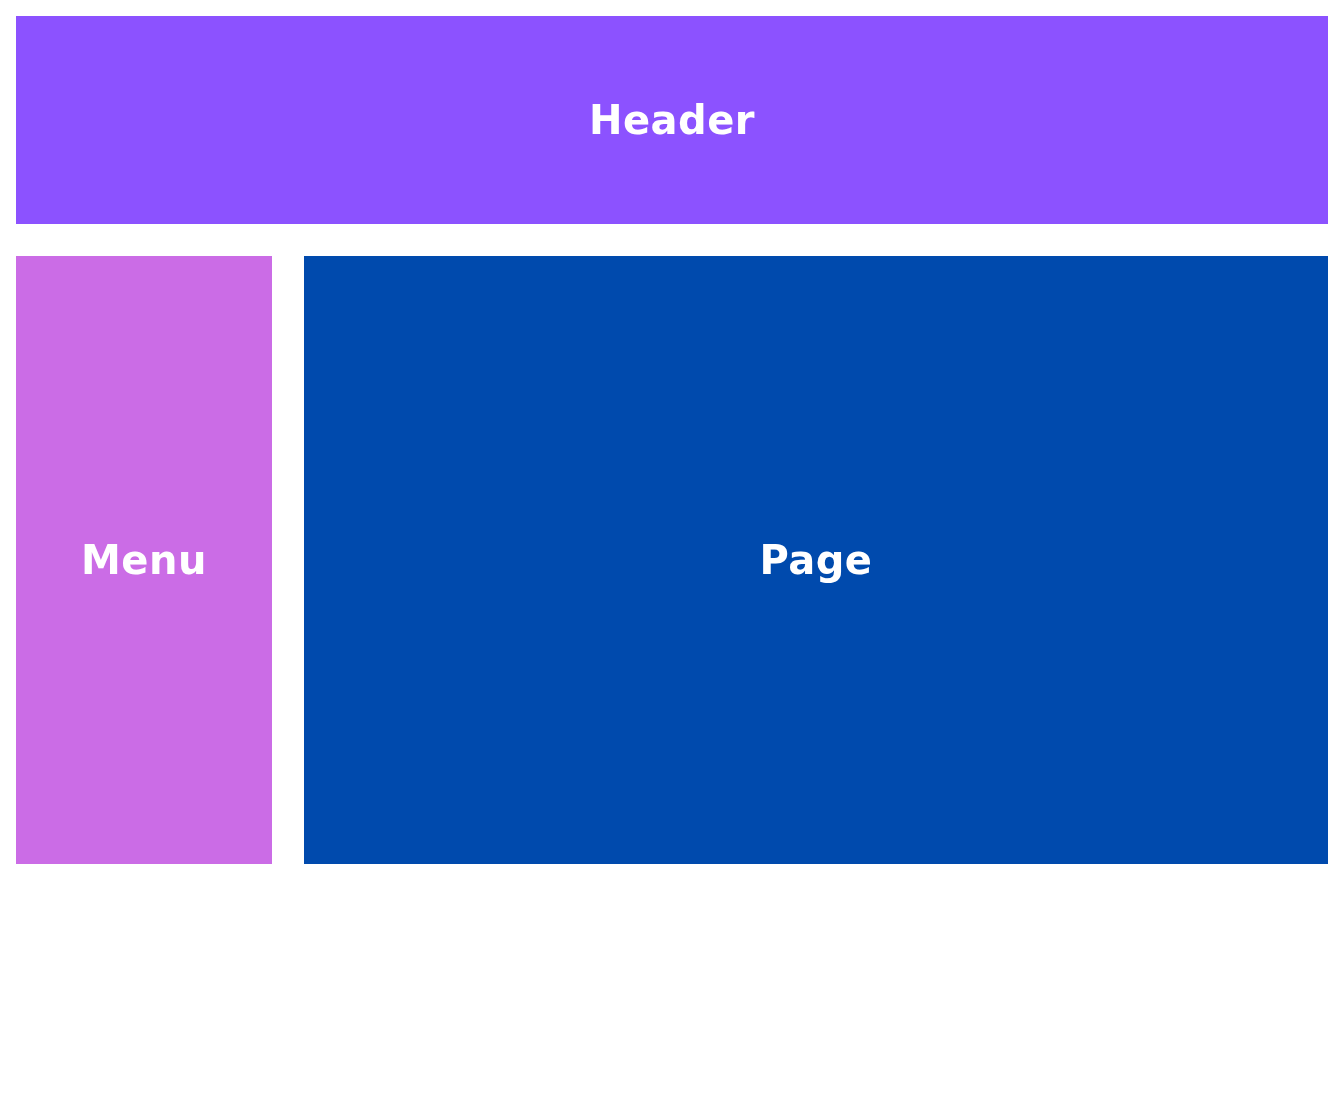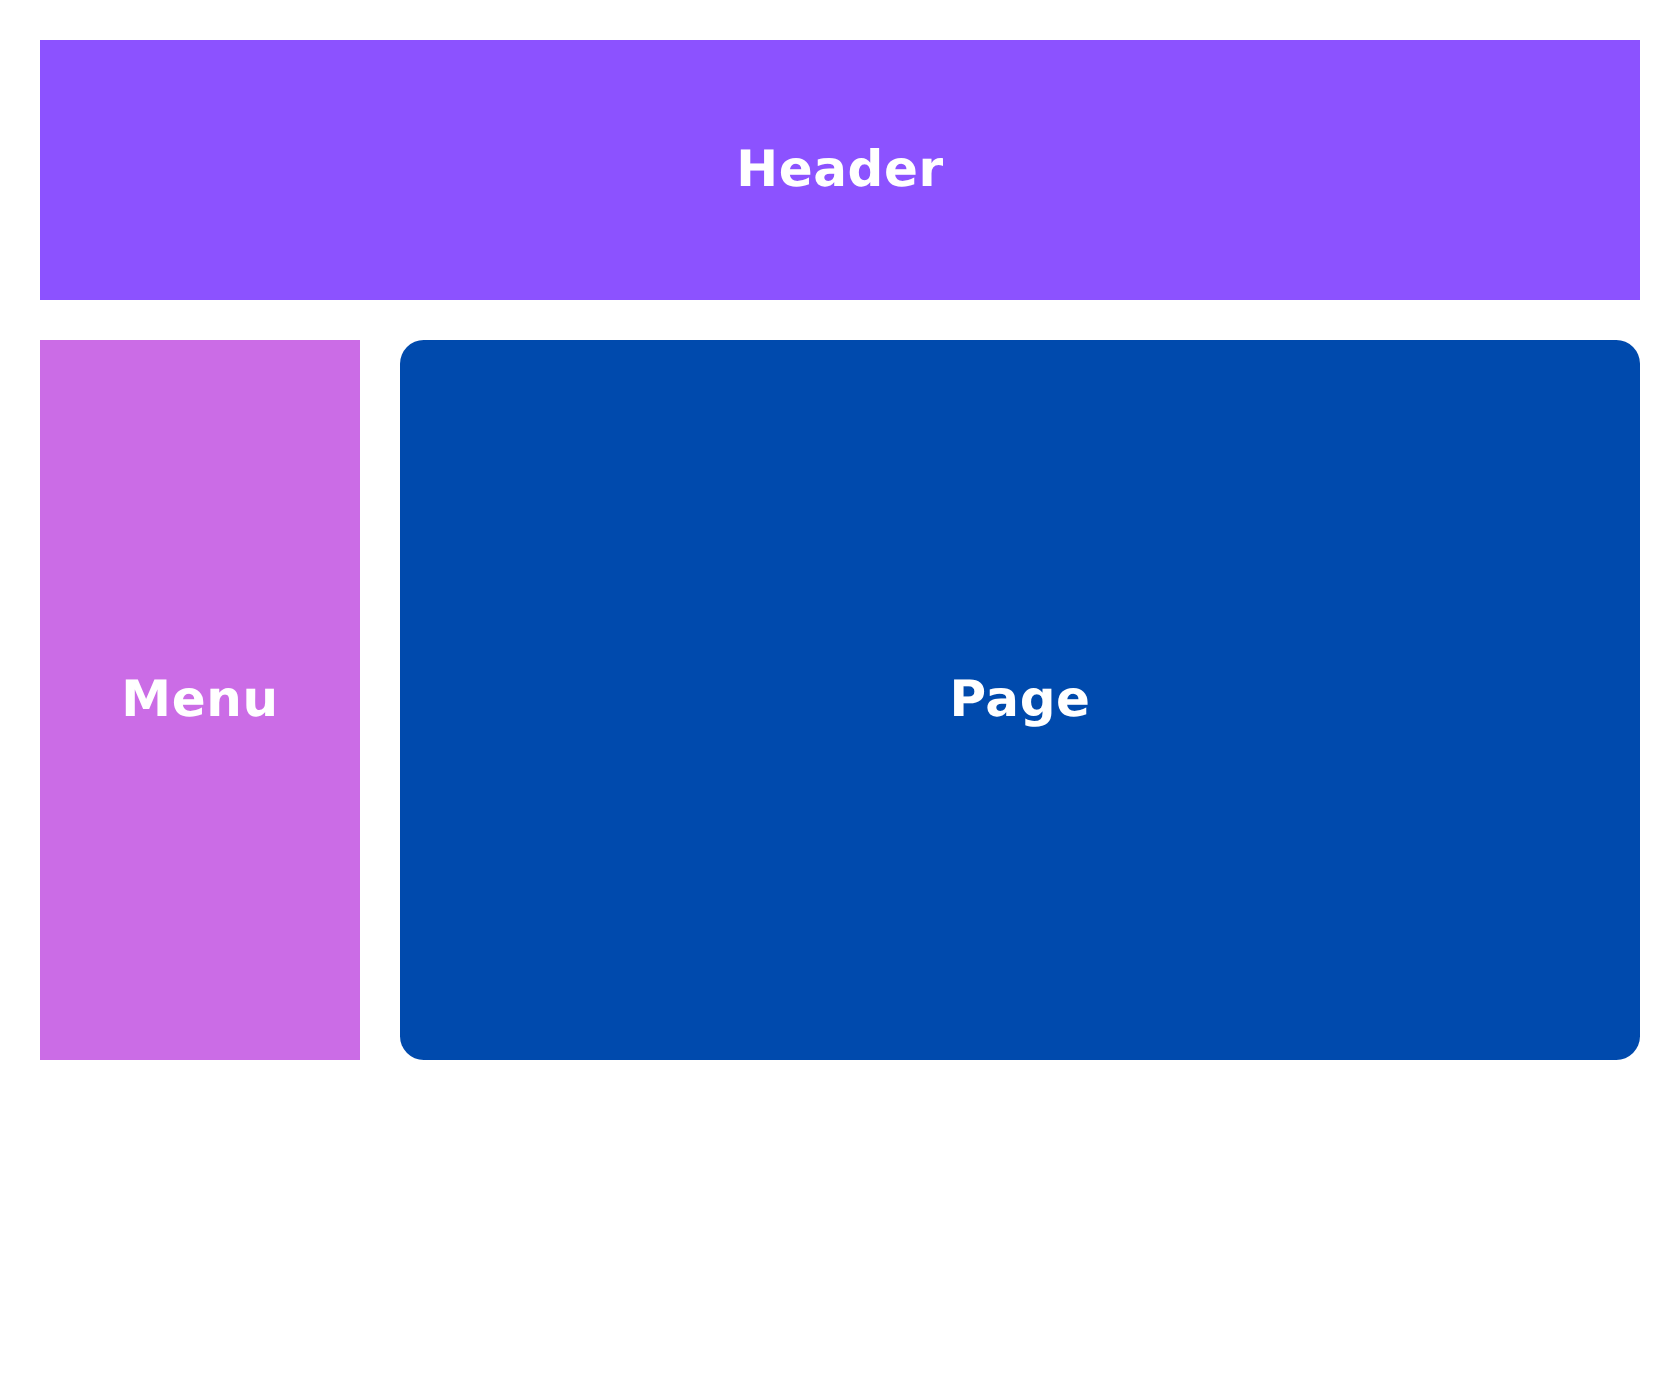--- a/index.html
+++ b/index.html
@@ -7,41 +7,41 @@
     html, body {
       width: 1344px;
       height: 1120px;
       background: #ffffff;
       font-family: "DejaVu Sans", "Liberation Sans", sans-serif;
     }
 
     .layout {
       width: 1344px;
       height: 1120px;
-      padding: 32px;
+      padding: 16px;
       display: grid;
       grid-template-columns: 256px 1fr;
       grid-template-rows: 208px 1fr 208px;
       gap: 32px;
       background: #ffffff;
     }
 
     .region {
       display: flex;
       align-items: center;
       justify-content: center;
       color: #ffffff;
       font-size: 40px;
       font-weight: 700;
       letter-spacing: 0.5px;
     }
 
     .header { grid-column: 1 / 3; grid-row: 1; }
     .menu   { grid-column: 1;     grid-row: 2; }
-    .page   { grid-column: 2;     grid-row: 2; border-radius: 19px; }
+    .page   { grid-column: 2;     grid-row: 2; }
     .footer { grid-column: 1 / 3; grid-row: 3; }
   </style>
 </head>
 <body>
 
 <div class="layout">
 
   <header class="region header" style="background: rgb(140, 82, 255);">
     <span class="region-label">Header</span>
   </header>

